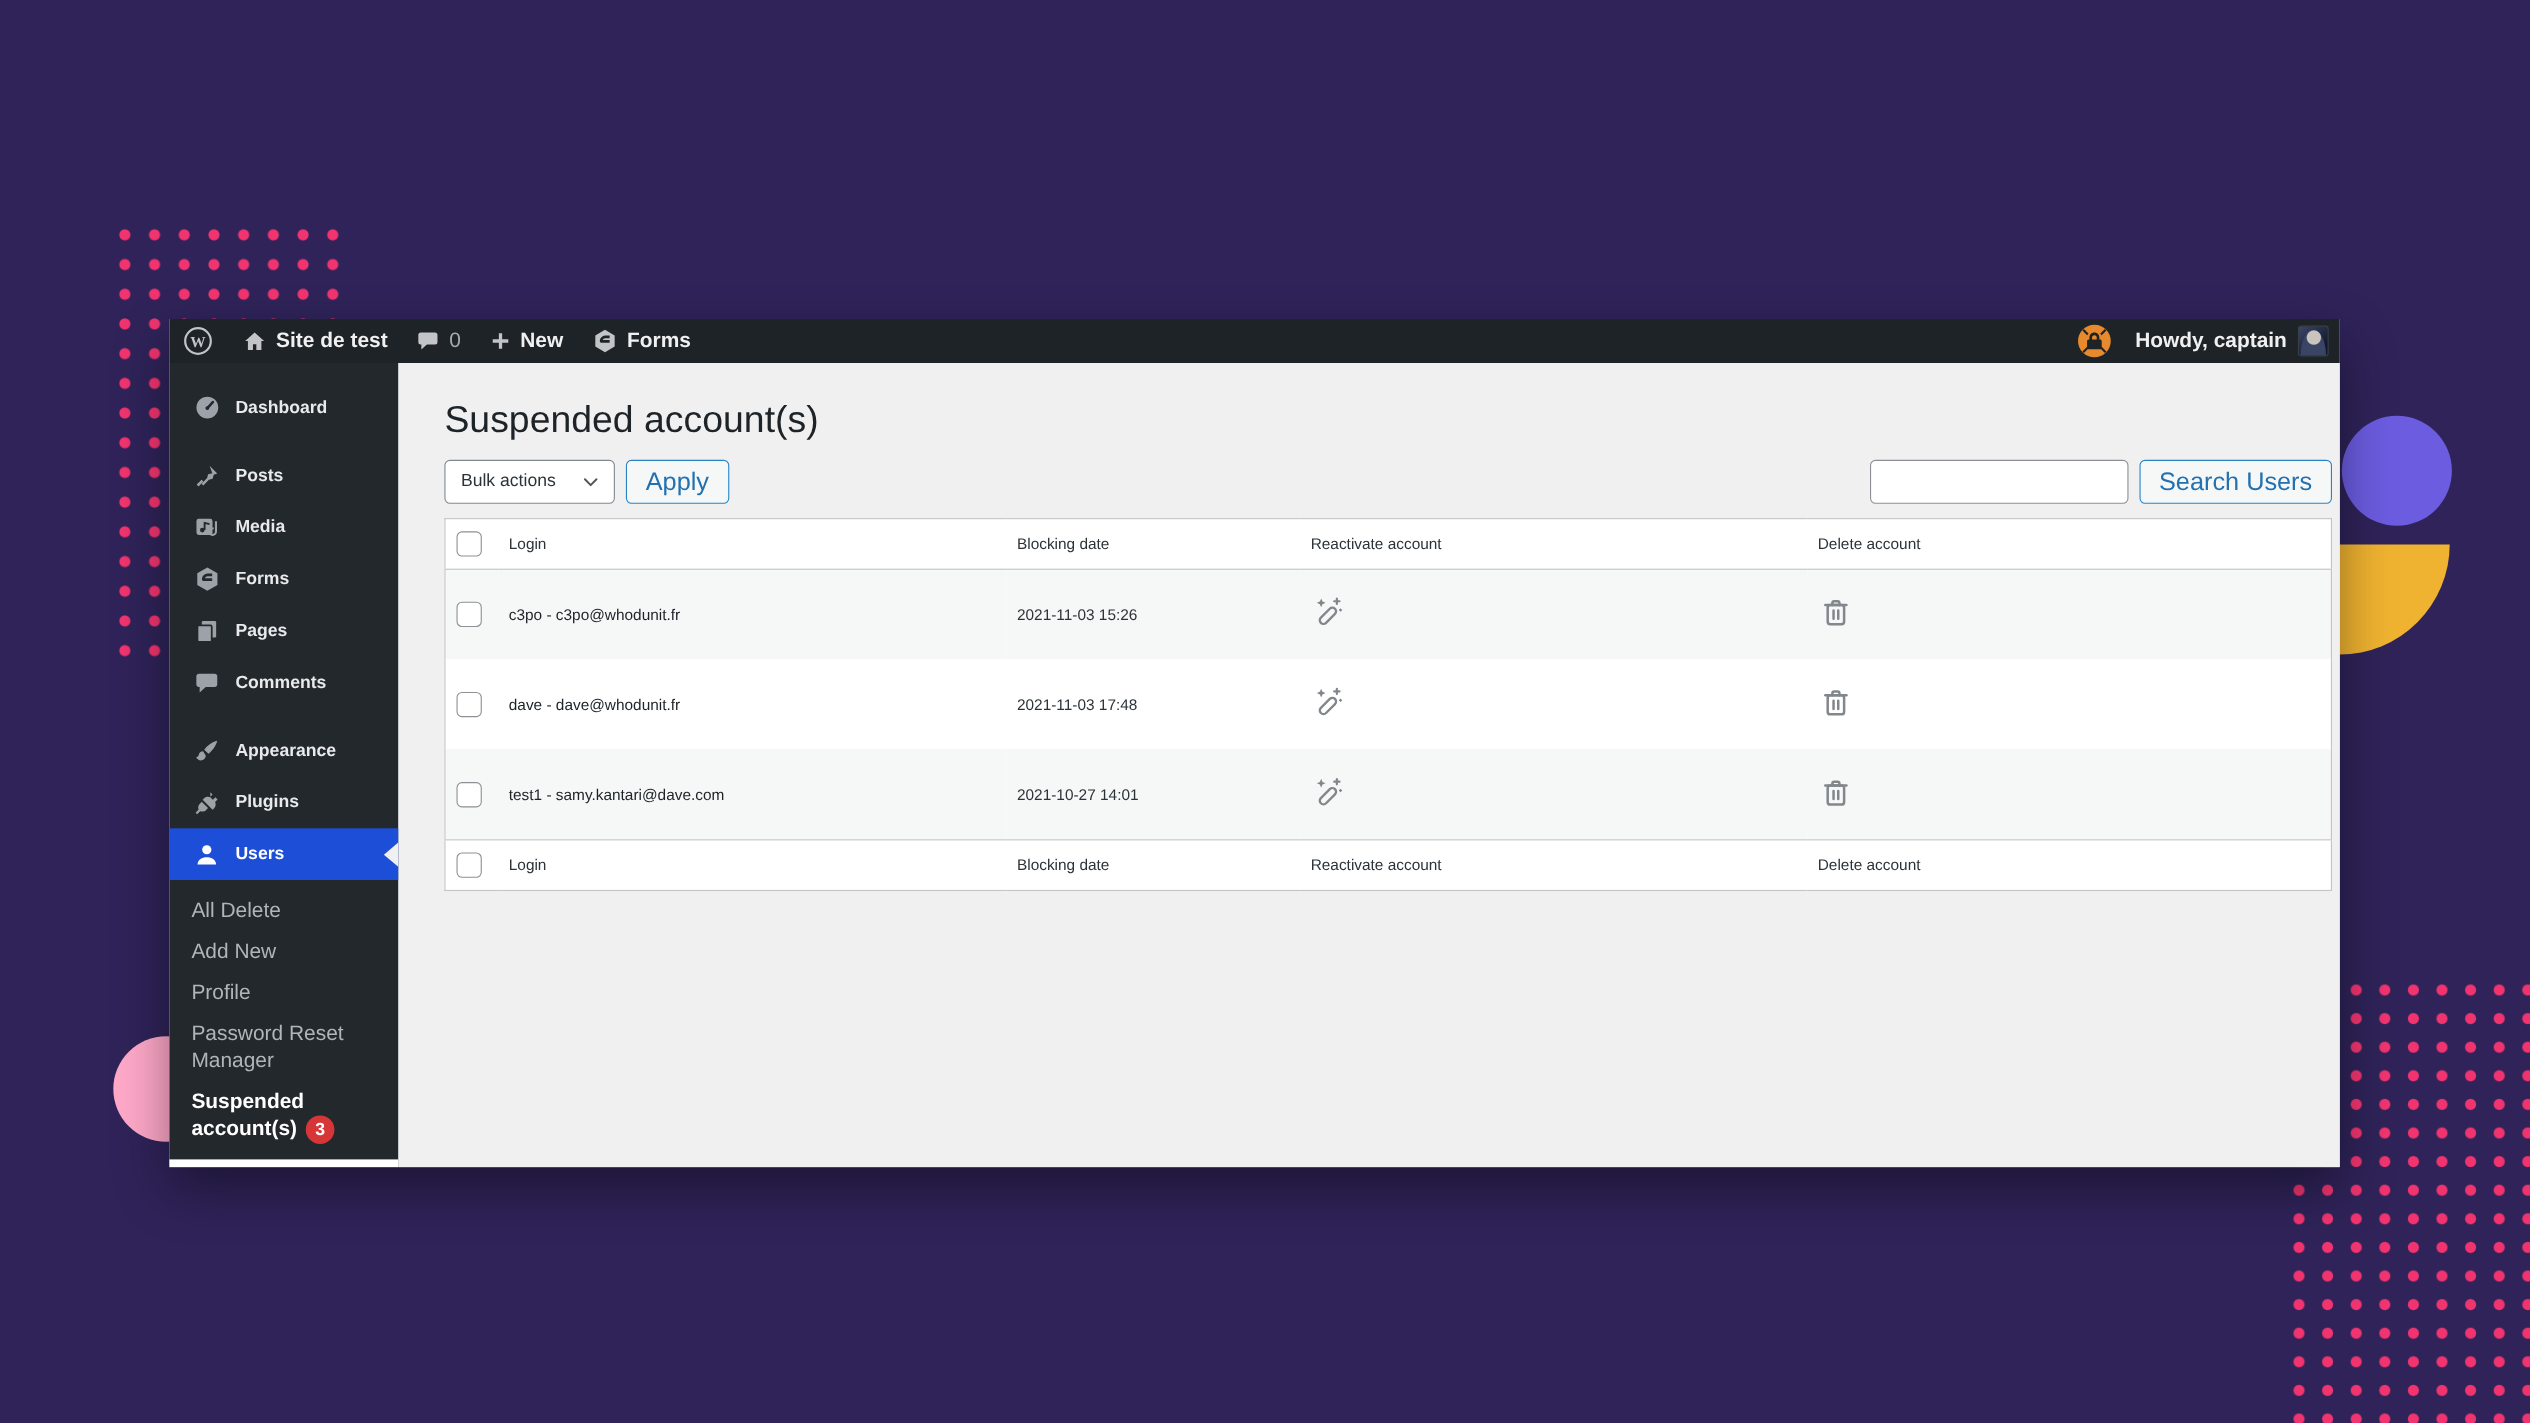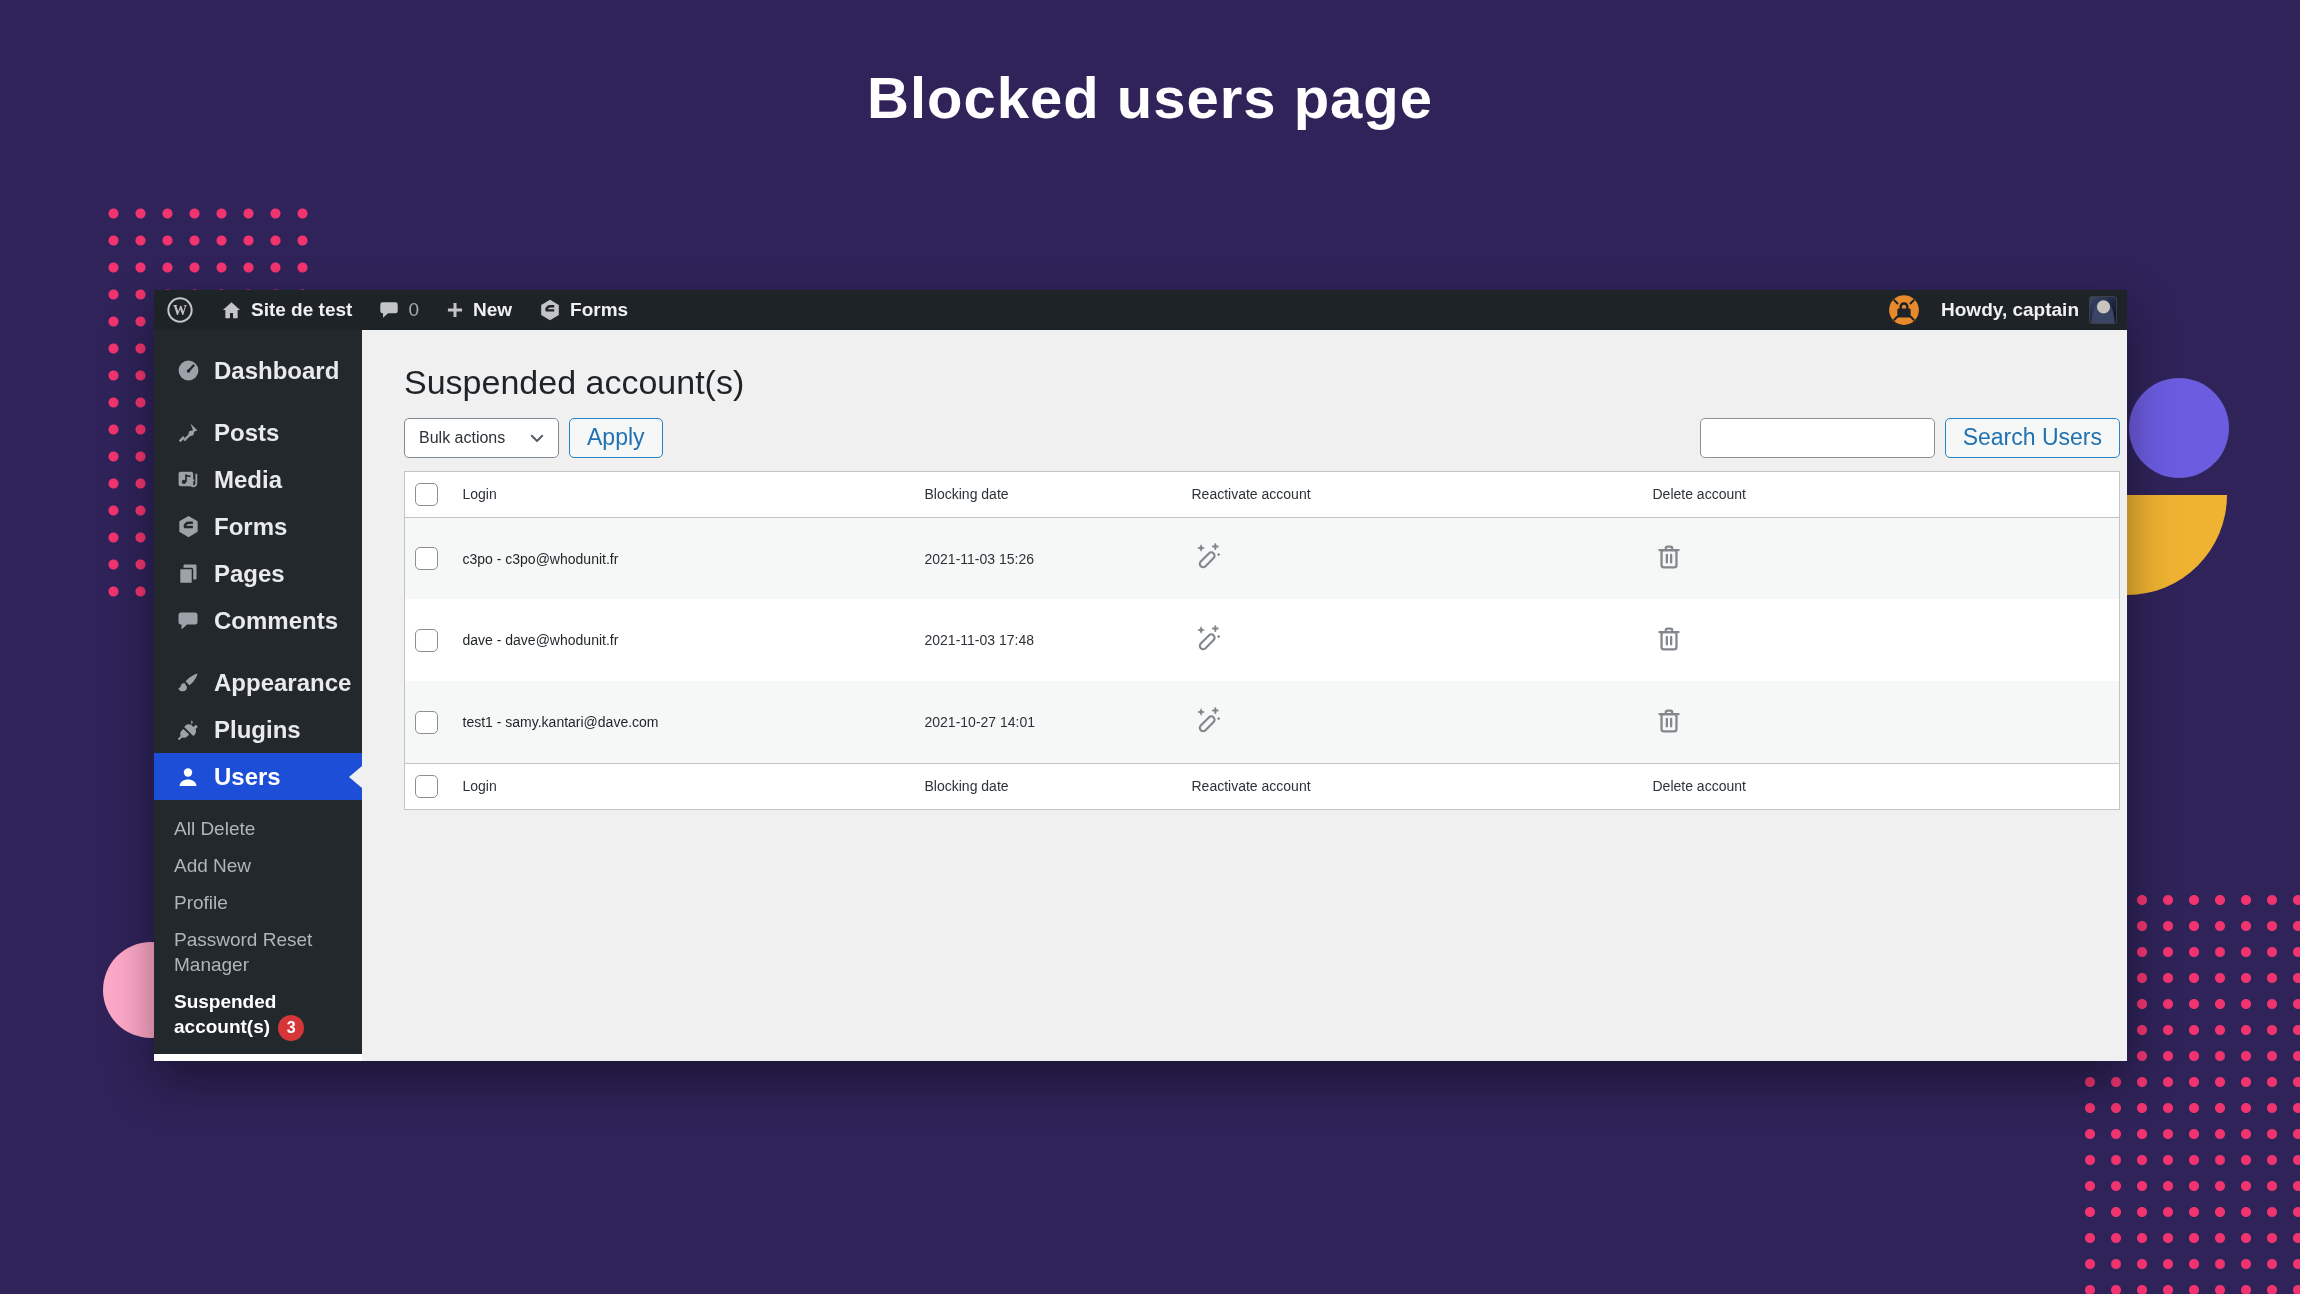--- a/index.html
+++ b/index.html
@@ -50,21 +50,21 @@
   }
 
   
   .frame { display:flex; height:731px; }
 
   .sidebar { position:relative; width:208px; background:#23282d; flex:0 0 auto; }
   .sidebar::after { content:""; position:absolute; left:0; bottom:0; width:100%; height:7px; background:#ffffff; }
   ul.menu { list-style:none; padding-top:17px; }
   ul.menu li.menu-item {
     position:relative; height:47px; display:flex; align-items:center; gap:13px;
-    padding-left:21px; color:#e8eaec; font-size:24px; font-weight:600; cursor:pointer;
+    padding-left:21px; color:#e8eaec; font-size:16px; font-weight:600; cursor:pointer;
   }
   ul.menu li.menu-item .mi { display:inline-flex; width:26px; justify-content:center; color:#9ca2a7; }
   ul.menu li.separator { height:15px; }
   ul.menu li.current { background:#1d4ed8; color:#ffffff; }
   ul.menu li.current .mi { color:#ffffff; }
   ul.menu li.current::after {
     content:""; position:absolute; right:0; top:50%; transform:translateY(-50%);
     border:11px solid transparent; border-right:13px solid #f0f0f1; border-left:none;
   }
   ul.submenu { list-style:none; padding:10px 34px 0 20px; }
@@ -120,21 +120,20 @@
   .date-cell { color:#2c3338; }
   .action-icon { display:inline-flex; color:#82878c; cursor:pointer; }
   .action-icon svg { display:block; }
   th .th-label { color:#2c3338; }
 </style>
 </head>
 <body>
 
 <div class="stage">
 
-  <div class="page-title">Blocked users page</div>
   <div class="dots dots-tl"></div>
   <div class="dots dots-br"></div>
   <div class="circle-purple"></div>
   <div class="half-yellow"></div>
   <div class="circle-pink"></div>
 
   <div class="window">
 
     <div class="adminbar">
       <span class="bar-item">

